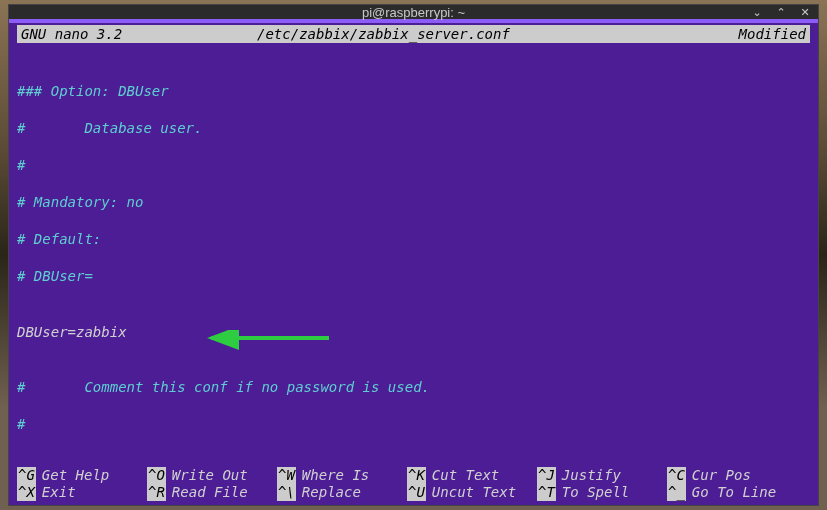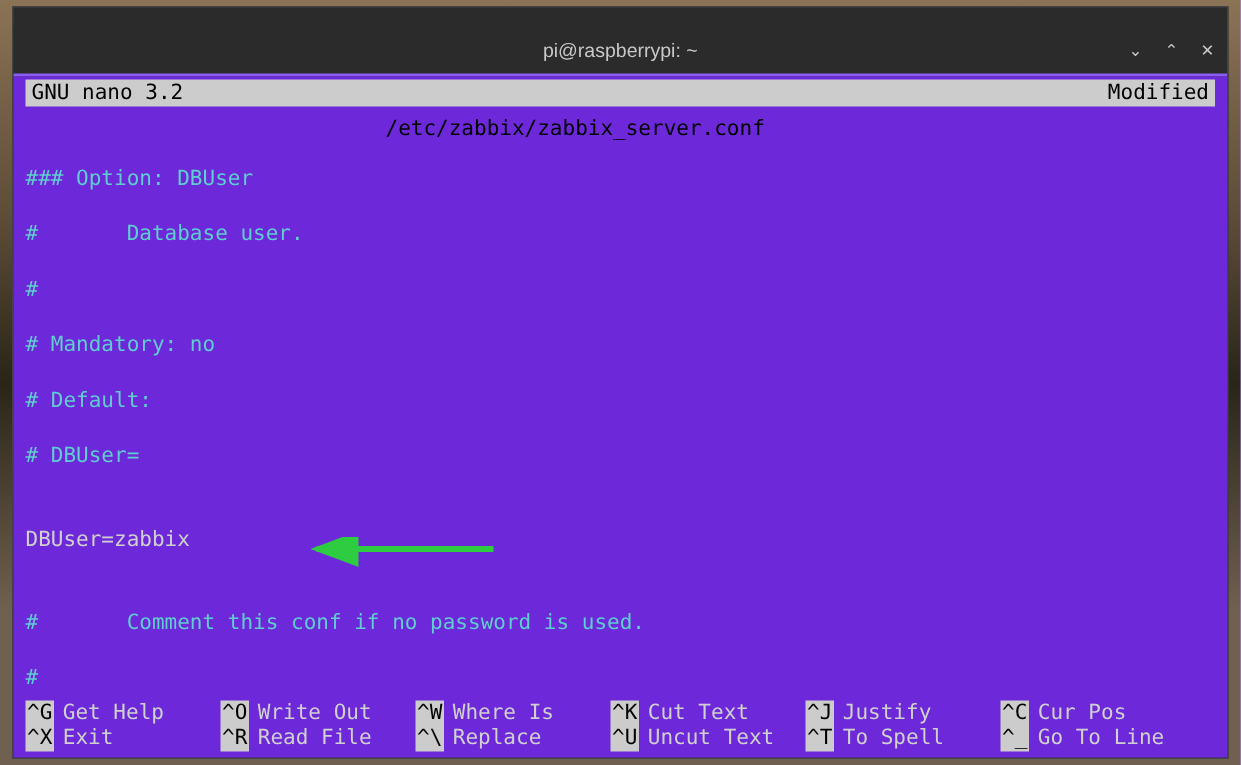--- a/index.html
+++ b/index.html
@@ -21,28 +21,27 @@
       top: 4px;
       left: 8px;
       right: 8px;
       bottom: 4px;
       background: #2b2b2b;
       border: 1px solid #444;
       display: flex;
       flex-direction: column;
     }
     .titlebar {
-      height: 34px;
+      height: 18px;
       background: #2b2b2b;
       display: flex;
       align-items: center;
       justify-content: center;
       position: relative;
-      border-bottom: 2px solid #8b5cf6;
-      margin-top: 12px;
+      border-bottom: 4px solid #8b5cf6;
     }
     .titlebar-title {
       color: #c8c8c8;
       font-size: 13px;
       font-family: sans-serif;
     }
     .titlebar-controls {
       position: absolute;
       right: 6px;
       display: flex;
@@ -52,41 +51,41 @@
     .titlebar-btn {
       color: #c8c8c8;
       font-size: 11px;
       font-family: sans-serif;
       cursor: pointer;
       width: 14px;
       text-align: center;
     }
     .terminal {
       flex: 1;
-      background: #6d28d9;
+      background: #4c1d95;
       padding: 0 8px;
       position: relative;
       overflow: hidden;
+      font-style: italic;
     }
     .nano-header {
       background: #cccccc;
       color: #000;
       display: flex;
       height: 18px;
       line-height: 18px;
       margin: 2px 0 0 0;
     }
     .nano-header-left {
       padding-left: 4px;
       width: 240px;
     }
     .nano-header-center {
       flex: 1;
       text-align: left;
-      margin-top: 24px;
     }
     .nano-header-right {
       padding-right: 4px;
       margin-left: 44px;
     }
     .editor-content {
       padding-top: 2px;
       line-height: 18.5px;
       white-space: pre;
     }

